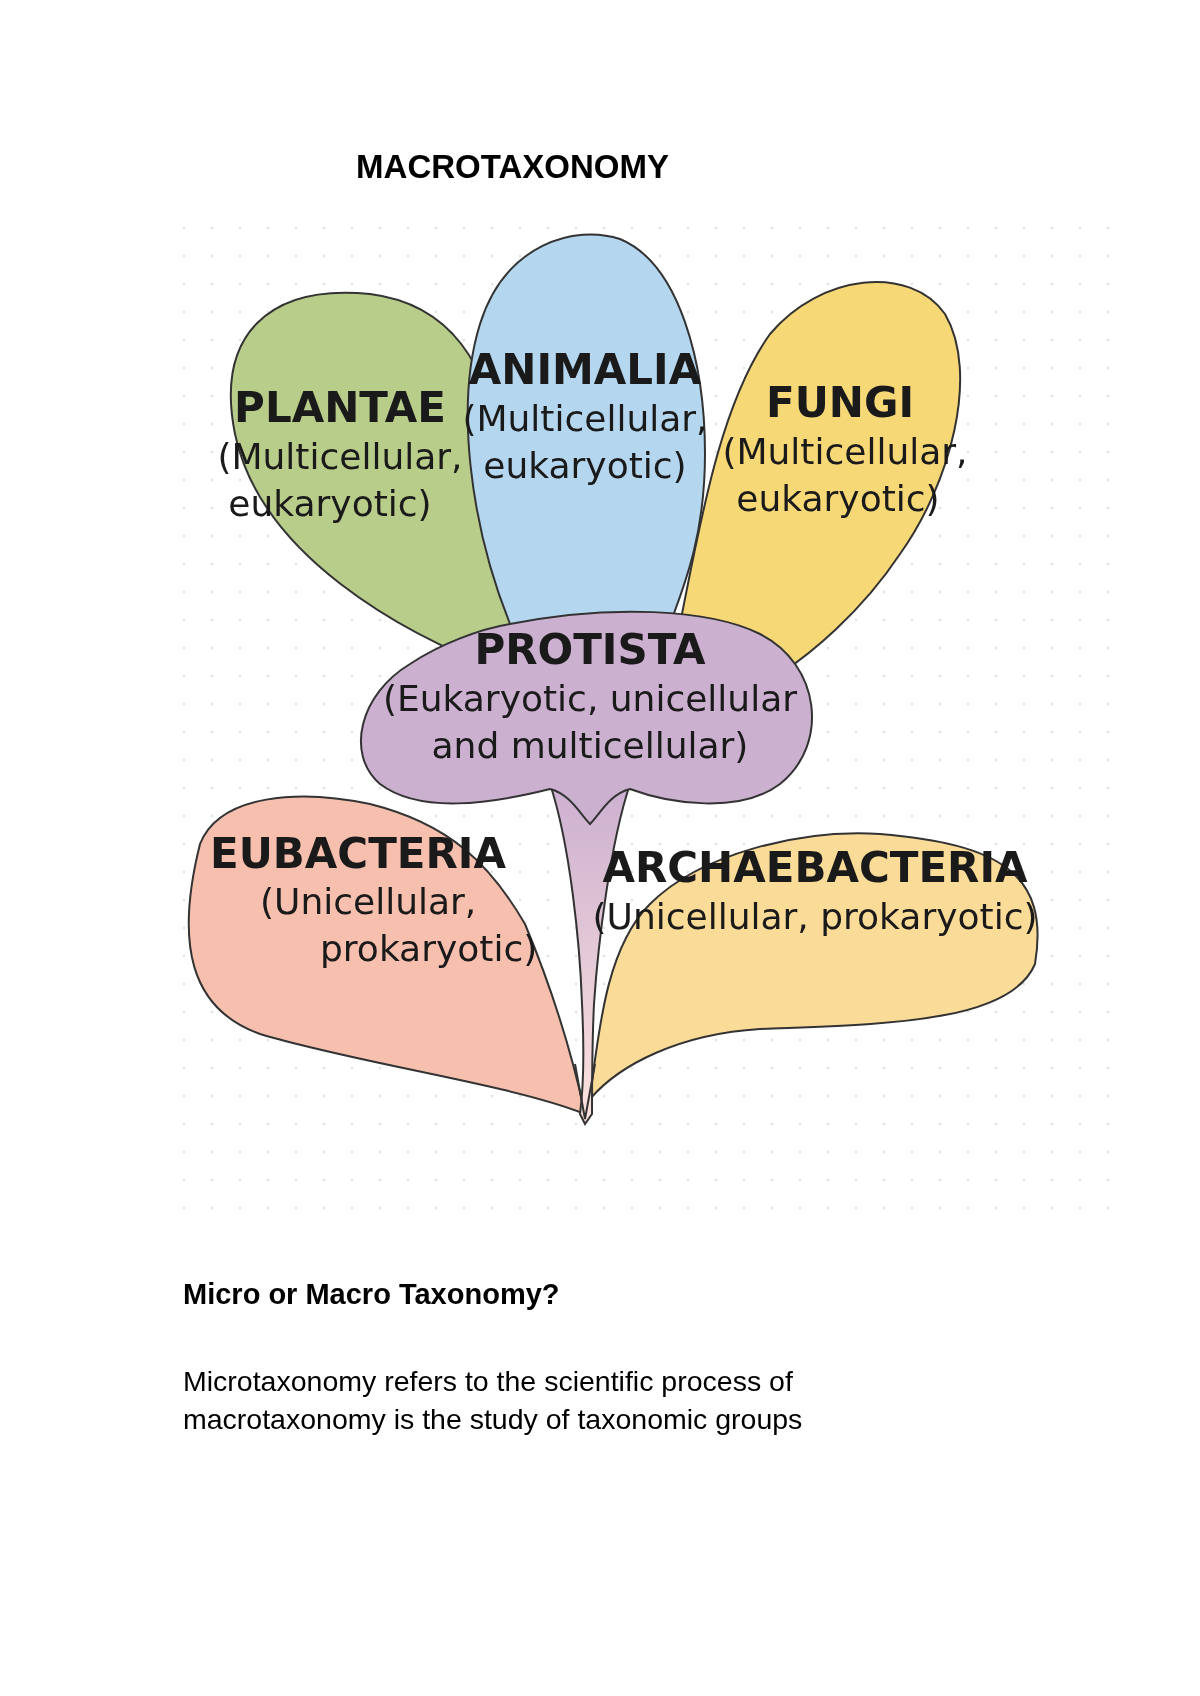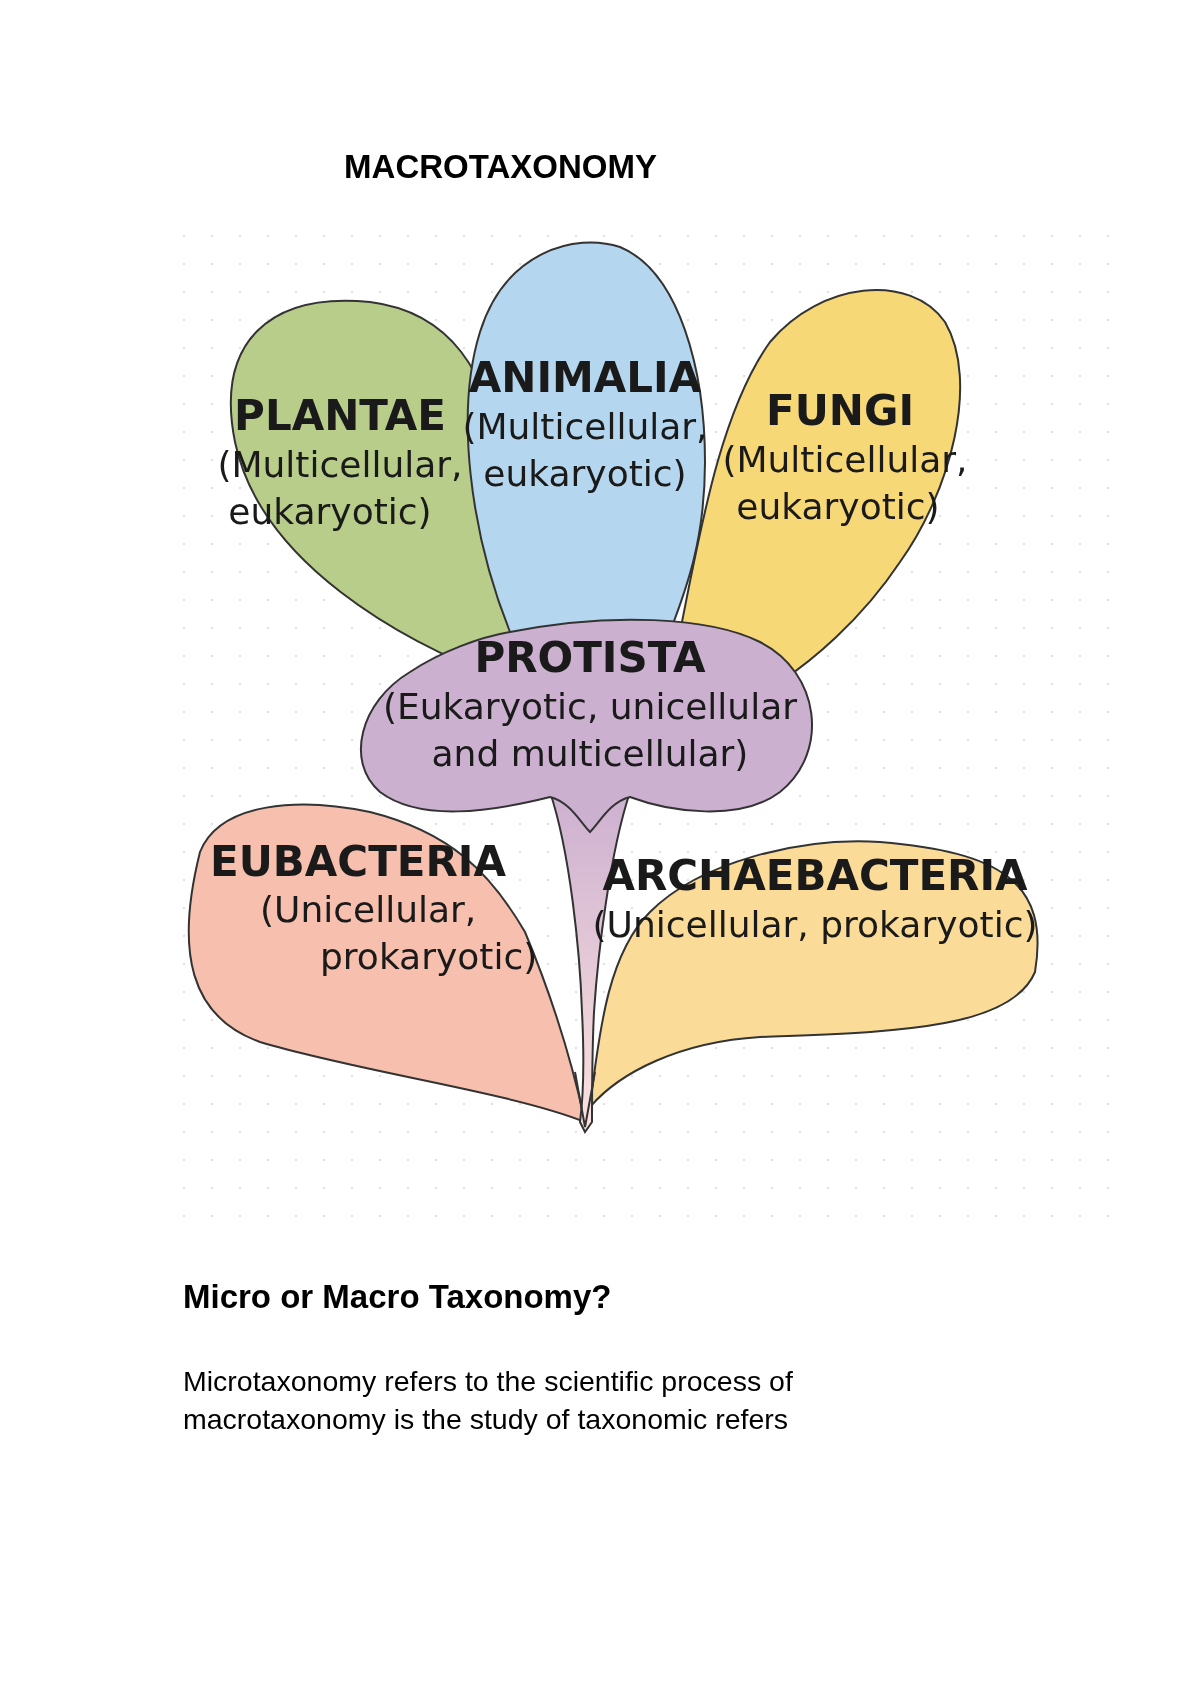--- a/index.html
+++ b/index.html
@@ -1,23 +1,23 @@
 <!DOCTYPE html>
 <html><head>
   <meta charset="utf-8">
   <style>
     html, body { margin: 0; padding: 0; background: #ffffff; }
     body { width: 1200px; height: 1696px; position: relative; overflow: hidden; font-family: "Liberation Sans", sans-serif; color: #000; }
-    .page-title { position: absolute; left: 0; width: 1001px; top: 148px; text-align: center; font-weight: bold; font-size: 33px; letter-spacing: 0px; }
-    .figure { position: absolute; left: 180px; top: 232px; width: 940px; height: 1002px; }
+    .page-title { position: absolute; left: 12px; width: 1001px; top: 148px; text-align: center; font-weight: bold; font-size: 33px; letter-spacing: 0px; }
+    .figure { position: absolute; left: 180px; top: 224px; width: 940px; height: 1002px; }
     .figure svg { width: 100%; height: 100%; display: block; }
     .lbl { font-family: "DejaVu Sans", sans-serif; fill: #1a1a1a; }
     .lbl-title { font-weight: bold; font-size: 42px; }
     .lbl-sub { font-size: 36px; }
-    .section-heading { position: absolute; left: 183px; top: 1278px; font-weight: bold; font-size: 33px; }
+    .section-heading { position: absolute; left: 183px; top: 1278px; font-weight: bold; font-size: 29px; }
     .section-body { position: absolute; left: 183px; top: 1362px; width: 820px; font-size: 28.5px; line-height: 38px; }
     .section-body span { display: block; white-space: nowrap; }
   </style>
 </head>
 <body>
 
 <div class="page-title">MACROTAXONOMY</div>
 
 <div class="figure">
   <svg viewBox="0 0 940 1002" xmlns="http://www.w3.org/2000/svg">
@@ -75,14 +75,14 @@
     <g>
       <text class="lbl lbl-title" x="635" y="658" text-anchor="middle">ARCHAEBACTERIA</text>
       <text class="lbl lbl-sub" x="635" y="705" text-anchor="middle">(Unicellular, prokaryotic)</text>
     </g>
   </svg>
 </div>
 
 <div class="section-heading">Micro or Macro Taxonomy?</div>
 <div class="section-body">
   <span>Microtaxonomy refers to the scientific process of</span>
-  <span>macrotaxonomy is the study of taxonomic refers</span>
+  <span>macrotaxonomy is the study of taxonomic groups</span>
 </div>
 
 </body></html>

